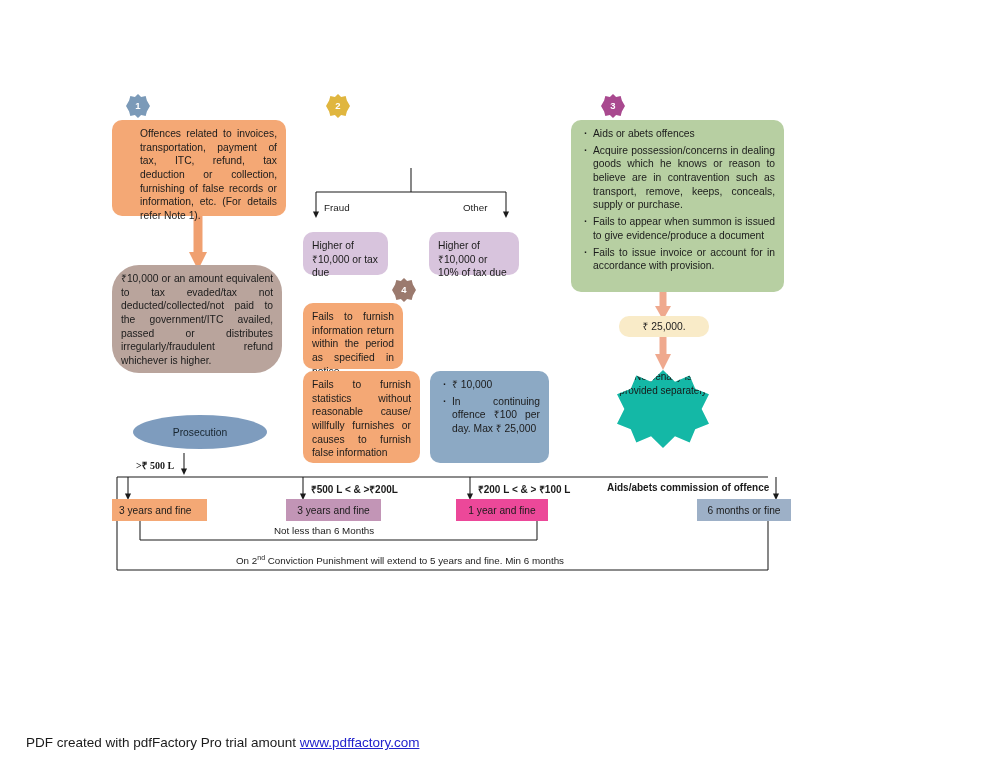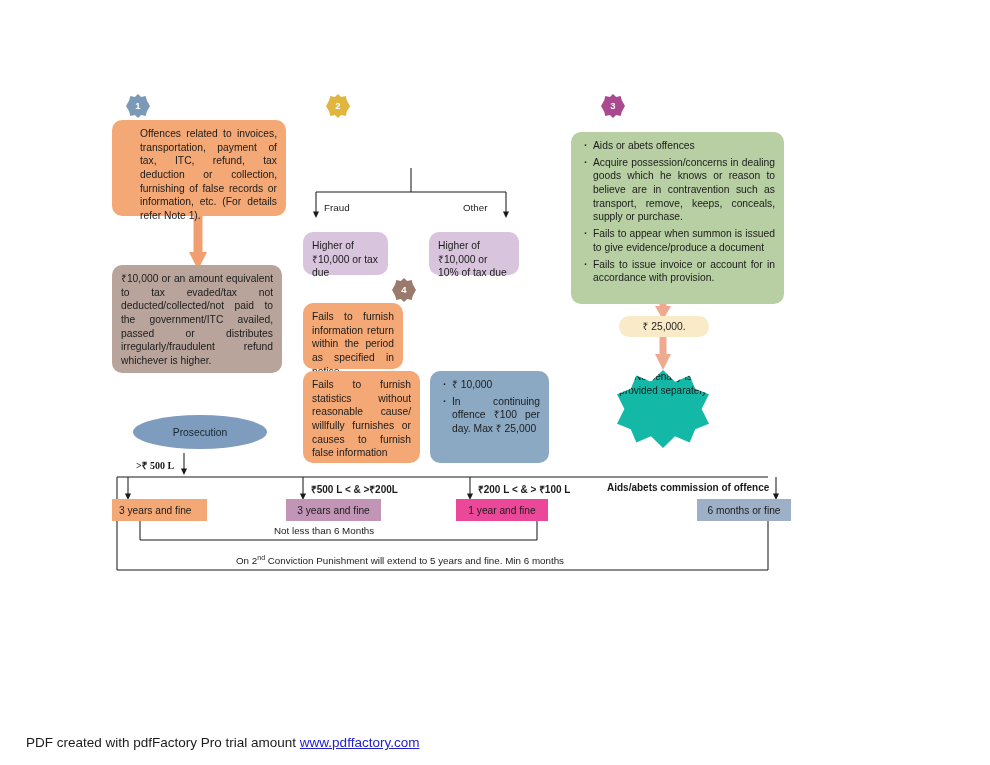--- a/index.html
+++ b/index.html
@@ -109,21 +109,21 @@
     <path d="M663,292 L663,308" stroke="#efa98e" stroke-width="7" fill="none"></path>
     <path d="M655,306 L671,306 L663,320 z" fill="#efa98e"></path>
     <path d="M663,337 L663,356" stroke="#efa98e" stroke-width="7" fill="none"></path>
     <path d="M655,354 L671,354 L663,370 z" fill="#efa98e"></path>
   </svg>
 
   <div class="abs badge b1" style="left:126px;top:94px;">1</div>
 
   <div class="abs box c-orange" style="left:112px;top:120px;width:174px;height:96px;padding-left:28px;">Offences related to invoices, transportation, payment of tax, ITC, refund, tax deduction or collection, furnishing of false records or information, etc. (For details refer Note 1).</div>
 
-  <div class="abs box c-taupe" style="left:112px;top:265px;width:170px;height:108px;">₹10,000 or an amount equivalent to tax evaded/tax not deducted/collected/not paid to the government/ITC availed, passed or distributes irregularly/fraudulent refund whichever is higher.</div>
+  <div class="abs box c-taupe" style="left:112px;top:265px;width:170px;height:108px;border-radius:27px;">₹10,000 or an amount equivalent to tax evaded/tax not deducted/collected/not paid to the government/ITC availed, passed or distributes irregularly/fraudulent refund whichever is higher.</div>
 
   <div class="abs ellipse" style="left:133px;top:415px;text-align:center;">
     <span>Prosecution</span>
   </div>
 
   <div class="abs badge b2" style="left:326px;top:94px;">2</div>
 
 
   <div class="abs lbl" style="left:324px;top:202px;">Fraud</div>
   <div class="abs lbl" style="left:463px;top:202px;">Other</div>
@@ -141,21 +141,21 @@
 
   <div class="abs box c-blue" style="left:430px;top:371px;width:119px;height:92px;">
     <ul class="bl">
       <li>₹ 10,000</li>
       <li>In continuing offence ₹100 per day. Max ₹ 25,000</li>
     </ul>
   </div>
 
   <div class="abs badge b3" style="left:601px;top:94px;">3</div>
 
-  <div class="abs box c-green" style="left:571px;top:120px;width:213px;height:172px;margin-top:12px;">
+  <div class="abs box c-green" style="left:571px;top:120px;width:213px;height:172px;">
     <ul class="bl">
       <li>Aids or abets offences</li>
       <li>Acquire possession/concerns in dealing goods which he knows or reason to believe are in contravention such as transport, remove, keeps, conceals, supply or purchase.</li>
       <li>Fails to appear when summon is issued to give evidence/produce a document</li>
       <li>Fails to issue invoice or account for in accordance with provision.</li>
     </ul>
   </div>
 
   <div class="abs box c-cream center" style="left:619px;top:316px;width:90px;height:21px;padding:4px 6px;text-align:center;">₹ 25,000.</div>
 

